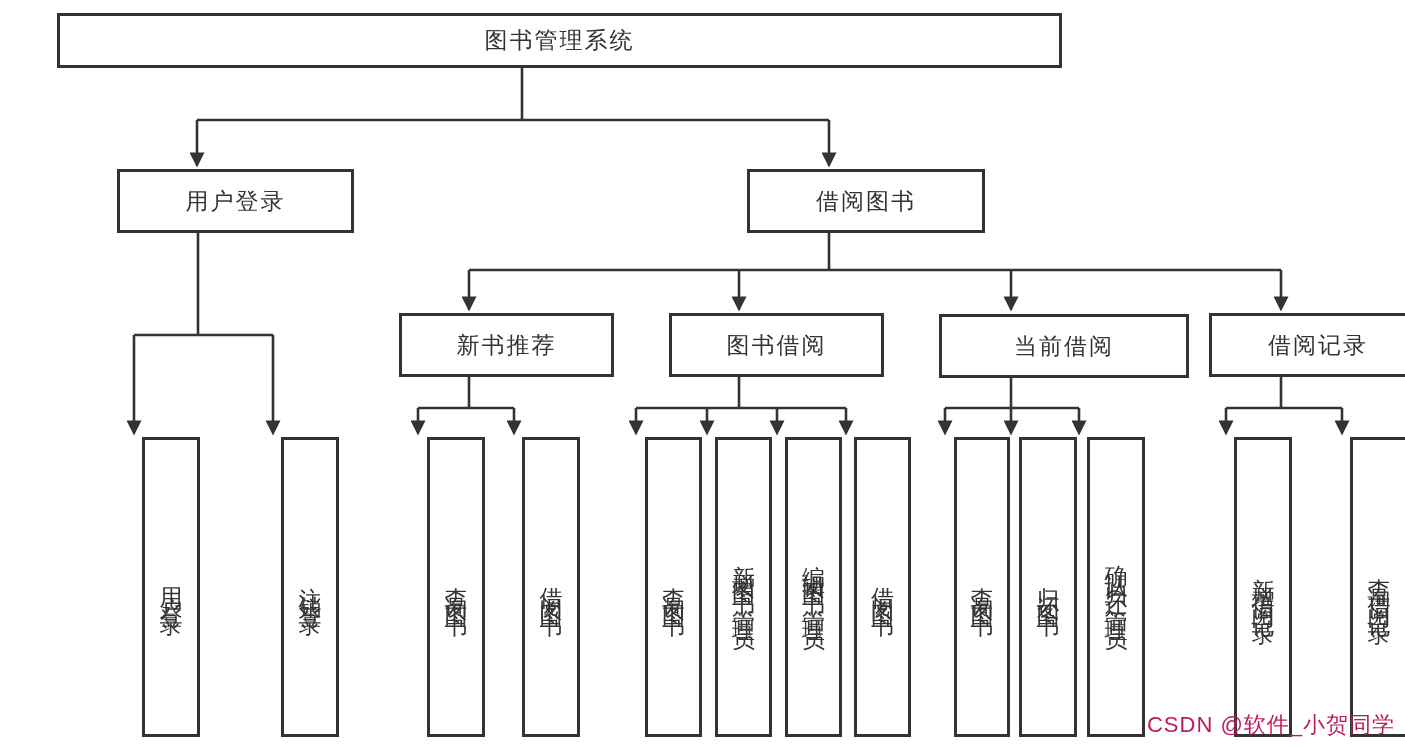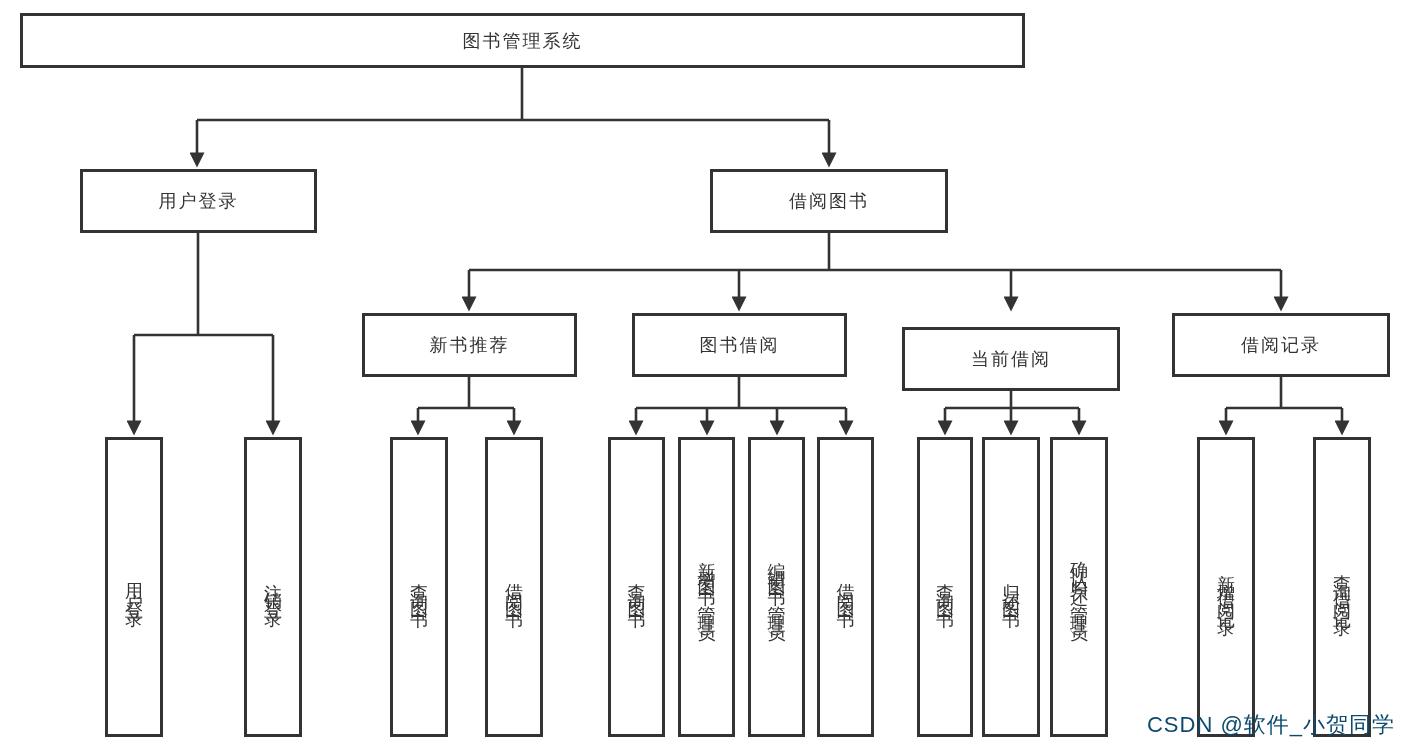--- a/index.html
+++ b/index.html
@@ -28,37 +28,38 @@
   }
   .node {
     position: absolute;
     box-sizing: border-box;
     border: 3px solid #333333;
     background: #ffffff;
     color: #333333;
     display: flex;
     align-items: center;
     justify-content: center;
-    font-size: 18px;
+    font-size: 23px;
     letter-spacing: 2px;
     white-space: nowrap;
+    margin-left: 37px;
   }
   .node.v {
     writing-mode: vertical-rl;
     text-orientation: mixed;
     letter-spacing: 9px;
     white-space: normal;
     line-height: 1;
   }
   .watermark {
     position: absolute;
     right: 10px;
     bottom: 7px;
     font-size: 22px;
-    color: #0c4a6e;
+    color: #be185d;
     letter-spacing: 1px;
     z-index: 5;
   }
 </style>
 </head>
 <body>
 
 <div class="stage">
 
   <svg class="connectors" width="1405" height="747" viewBox="0 0 1405 747" xmlns="http://www.w3.org/2000/svg">
@@ -109,21 +110,21 @@
     <path class="ln" d="M1342,408 L1342,431" marker-end="url(#arrow)"></path>
   </svg>
 
   <div class="node" style="left:20px; top:13px; width:1005px; height:55px;">图书管理系统</div>
 
   <div class="node" style="left:80px; top:169px; width:237px; height:64px;">用户登录</div>
   <div class="node" style="left:710px; top:169px; width:238px; height:64px;">借阅图书</div>
 
   <div class="node" style="left:632px; top:313px; width:215px; height:64px;">图书借阅</div>
   <div class="node" style="left:362px; top:313px; width:215px; height:64px;">新书推荐</div>
-  <div class="node" style="left:902px; top:327px; width:218px; height:64px;">当前借阅</div>
+  <div class="node" style="left:902px; top:314px; width:250px; height:64px;">当前借阅</div>
   <div class="node" style="left:1172px; top:313px; width:218px; height:64px;">借阅记录</div>
 
   <div class="node v" style="left:105px; top:437px; width:58px; height:300px;">用户登录</div>
   <div class="node v" style="left:244px; top:437px; width:58px; height:300px;">注销登录</div>
 
   <div class="node v" style="left:390px; top:437px; width:58px; height:300px;">查询图书</div>
   <div class="node v" style="left:485px; top:437px; width:58px; height:300px;">借阅图书</div>
 
   <div class="node v" style="left:608px; top:437px; width:57px; height:300px;">查询图书</div>
   <div class="node v" style="left:678px; top:437px; width:57px; height:300px;">新增图书（管理员）</div>

